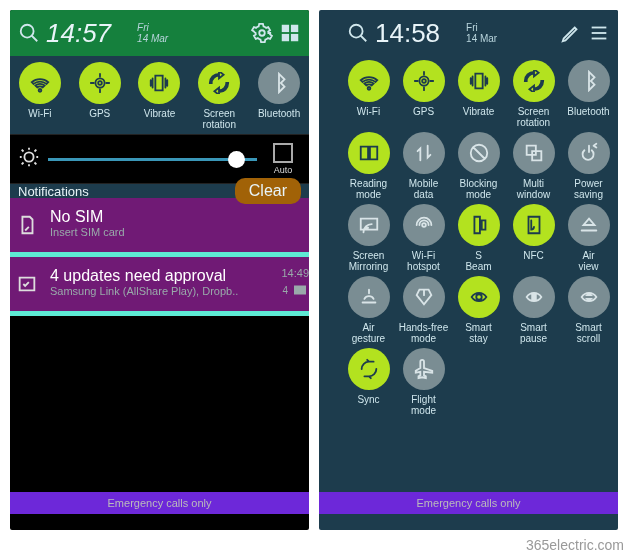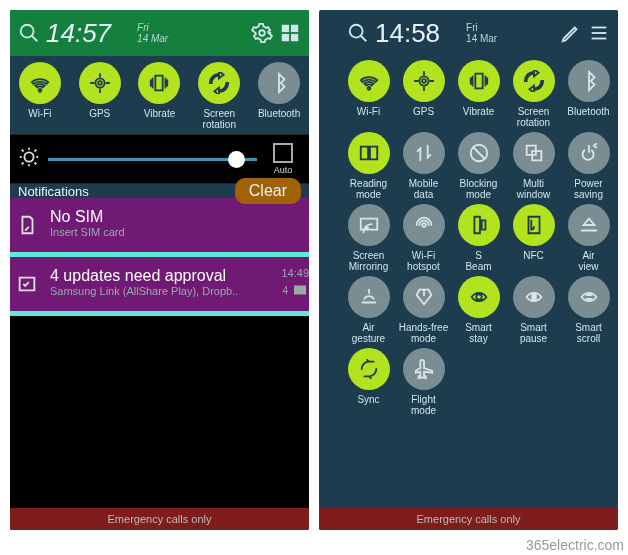--- a/index.html
+++ b/index.html
@@ -35,21 +35,21 @@
   
   .notif-item { display: flex; padding: 10px 0; border-bottom: 5px solid #5eead4; background: #701a75; }
   .notif-icon { width: 34px; height: 34px; display:flex; align-items:center; justify-content:center; color:#ddd; }
   .notif-body { flex: 1; margin-left: 6px; }
   .notif-t1 { font-size: 16px; color: #fff; }
   .notif-t2 { font-size: 11px; color: #9aa; }
   .notif-meta { display:flex; flex-direction:column; align-items:flex-end; gap:2px; }
   .notif-time { font-size: 11px; color: #9aa; }
   .notif-count { font-size: 10px; color: #9aa; display:flex; align-items:center; gap:3px;}
   
-  .footer { position: absolute; bottom: 0; left: 0; right: 0; height: 22px; background: #7f1d1d; color: #bbb; font-size: 11px; display: flex; align-items: center; justify-content: center; }
+  .footer { position: absolute; bottom: 16px; left: 0; right: 0; height: 22px; background: #6d28d9; color: #bbb; font-size: 11px; display: flex; align-items: center; justify-content: center; }
   
   .grid { display: grid; grid-template-columns: repeat(5, 1fr); gap: 4px 0; padding: 4px 2px; background: #1d3c4d; }
   .grid .toggle { width: auto; }
   .icon-svg { width: 22px; height: 22px; }
   .icon-svg-sm { width: 18px; height: 18px; }
   .watermark { position: absolute; bottom: 2px; right: 4px; font-size: 14px; color: #999; }
 </style>
 </head>
 <body>
 

